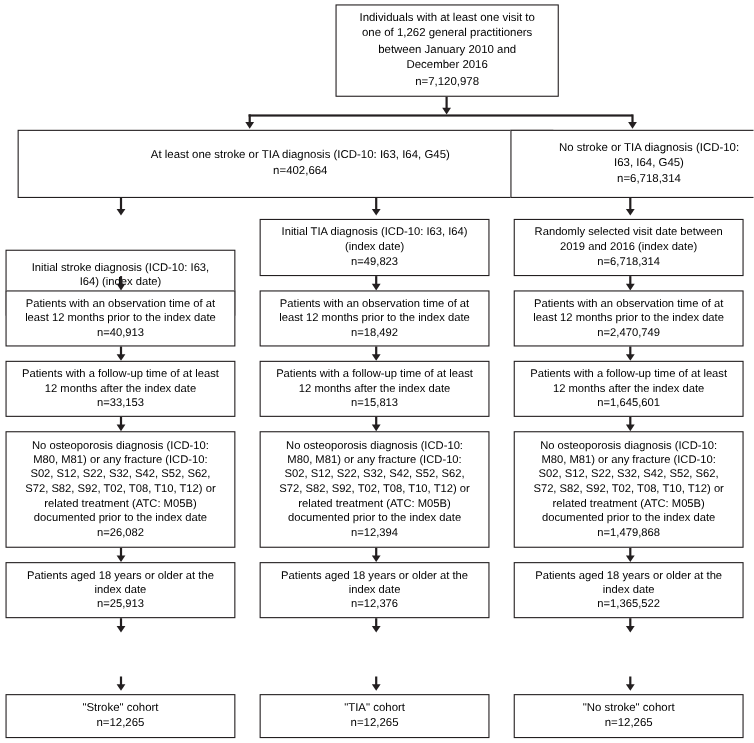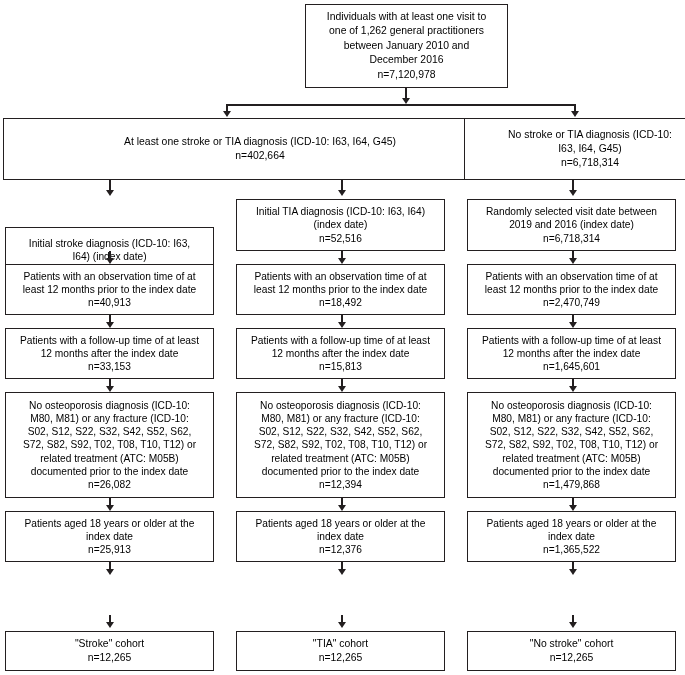--- a/index.html
+++ b/index.html
@@ -57,21 +57,21 @@
 
   <div class="vline" style="left:405.2px;top:88px;height:11px;"></div>
   <div class="arrow" style="left:402px;top:98px;"></div>
 
   <div class="hline" style="left:226px;top:104px;width:349px;"></div>
   <div class="vline" style="left:226px;top:104px;height:9px;"></div>
   <div class="arrow" style="left:222.6px;top:111px;"></div>
   <div class="vline" style="left:574px;top:104px;height:9px;"></div>
   <div class="arrow" style="left:570.6px;top:111px;"></div>
 
-  <div class="box wide-hdr" style="left:3px;top:118px;width:487px;height:62px;padding-left:32px;">
+  <div class="box wide-hdr" style="left:16px;top:118px;width:487px;height:62px;padding-left:32px;">
     <span class="txt">At least one stroke or TIA diagnosis  (ICD-10: I63, I64, G45)
 n=402,664</span>
   </div>
   <div class="box wide-hdr" style="left:464px;top:118px;width:252px;height:62px;">
     <span class="txt">No stroke or TIA diagnosis (ICD-10:
 I63, I64, G45)
 n=6,718,314</span>
   </div>
 
   <div class="vline" style="left:109px;top:180px;height:12px;"></div>
@@ -82,21 +82,21 @@
   <div class="arrow" style="left:568.6px;top:190px;"></div>
 
   <div class="box" style="left:5px;top:199px;width:209px;height:60px;margin-top:28px;">
     <span class="txt">Initial stroke diagnosis (ICD-10: I63,
 I64) (index date)
 n=84,307</span>
   </div>
   <div class="box" style="left:236px;top:199px;width:209px;height:52px;">
     <span class="txt">Initial TIA diagnosis (ICD-10: I63, I64)
 (index date)
-n=52,516</span>
+n=49,823</span>
   </div>
   <div class="box" style="left:467px;top:199px;width:209px;height:52px;">
     <span class="txt">Randomly selected visit date between
 2019 and 2016 (index date)
 n=6,718,314</span>
   </div>
 
   <div class="vline" style="left:109px;top:251px;height:9px;"></div>
   <div class="arrow" style="left:105.6px;top:258px;"></div>
   <div class="vline" style="left:341px;top:251px;height:9px;"></div>

